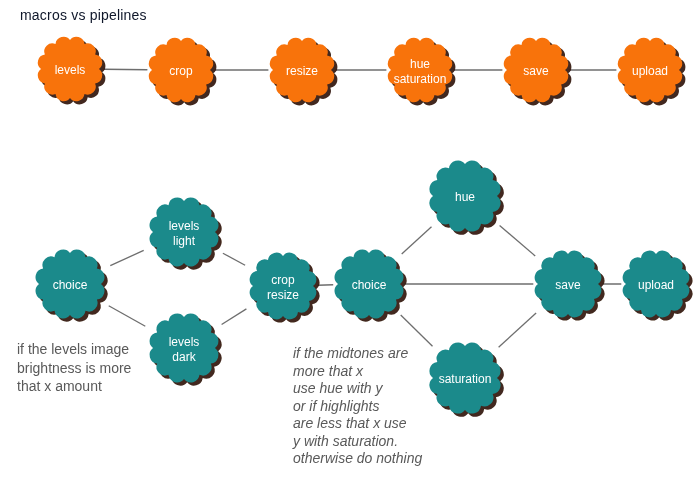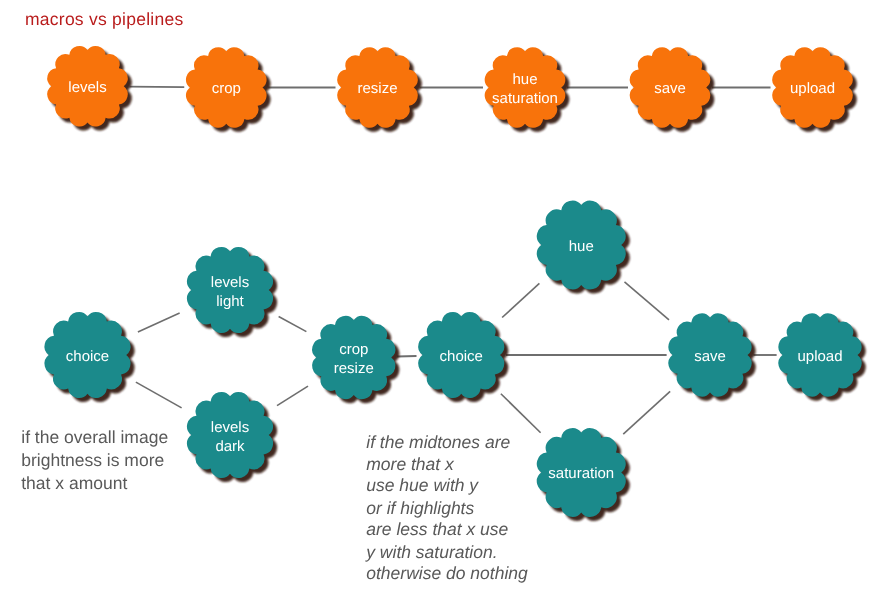--- a/index.html
+++ b/index.html
@@ -9,21 +9,21 @@
   .note{position:absolute;font-size:14px;white-space:pre-line;}
   .note-left{left:17px;top:340px;line-height:18.5px;}
   .note-middle{left:293px;top:345px;line-height:17.5px;}
   svg.diagram{position:absolute;left:0;top:0;}
   .node-label-text{font-family:"Liberation Sans",sans-serif;}
 </style>
 </head>
 <body>
 
 <div class="stage" style="background: rgb(255, 255, 255);">
-  <div class="page-title" style="color: #b91c1c;">macros vs pipelines</div>
+  <div class="page-title" style="color: #0f172a;">macros vs pipelines</div>
 
   <svg class="diagram" id="diagram-svg" width="700" height="479" viewBox="0 0 700 479">
     <defs>
       <filter id="soft-shadow-blur" x="-30%" y="-30%" width="160%" height="160%">
         <feGaussianBlur stdDeviation="0.7"></feGaussianBlur>
       </filter>
     </defs>
     <g id="edges-layer">
         <line x1="103.6" y1="69.3" x2="147.4" y2="69.7" stroke="#6e6e6e" stroke-width="1.5"></line>
         <line x1="214.6" y1="70.0" x2="268.4" y2="70.0" stroke="#6e6e6e" stroke-width="1.5"></line>
@@ -118,21 +118,21 @@
           <text x="568" y="288.5" text-anchor="middle" fill="#ffffff" font-size="12" class="node-label-text">save</text>
         </g>
         <g>
           <path d="M 656.00 254.00 A 8.39 8.39 0 0 1 671.00 258.02 A 8.39 8.39 0 0 1 681.98 269.00 A 8.39 8.39 0 0 1 686.00 284.00 A 8.39 8.39 0 0 1 681.98 299.00 A 8.39 8.39 0 0 1 671.00 309.98 A 8.39 8.39 0 0 1 656.00 314.00 A 8.39 8.39 0 0 1 641.00 309.98 A 8.39 8.39 0 0 1 630.02 299.00 A 8.39 8.39 0 0 1 626.00 284.00 A 8.39 8.39 0 0 1 630.02 269.00 A 8.39 8.39 0 0 1 641.00 258.02 A 8.39 8.39 0 0 1 656.00 254.00 Z" transform="translate(3.2,3.2)" fill="#30160a" opacity="0.92" filter="url(#soft-shadow-blur)"></path>
           <path d="M 656.00 254.00 A 8.39 8.39 0 0 1 671.00 258.02 A 8.39 8.39 0 0 1 681.98 269.00 A 8.39 8.39 0 0 1 686.00 284.00 A 8.39 8.39 0 0 1 681.98 299.00 A 8.39 8.39 0 0 1 671.00 309.98 A 8.39 8.39 0 0 1 656.00 314.00 A 8.39 8.39 0 0 1 641.00 309.98 A 8.39 8.39 0 0 1 630.02 299.00 A 8.39 8.39 0 0 1 626.00 284.00 A 8.39 8.39 0 0 1 630.02 269.00 A 8.39 8.39 0 0 1 641.00 258.02 A 8.39 8.39 0 0 1 656.00 254.00 Z" fill="#1b8a8b"></path>
           <text x="656" y="288.5" text-anchor="middle" fill="#ffffff" font-size="12" class="node-label-text">upload</text>
         </g>
       </g>
   </svg>
 
-  <div class="note note-left" style="color: rgb(89, 89, 89);">if the overall image
+  <div class="note note-left" style="color: rgb(89, 89, 89);">if the levels image
 brightness is more
 that x amount</div>
   <div class="note note-middle" style="color: rgb(89, 89, 89); font-style: italic;">if the midtones are
 more that x
 use hue with y
 or if highlights
 are less that x use
 y with saturation.
 otherwise do nothing</div>
 </div>

